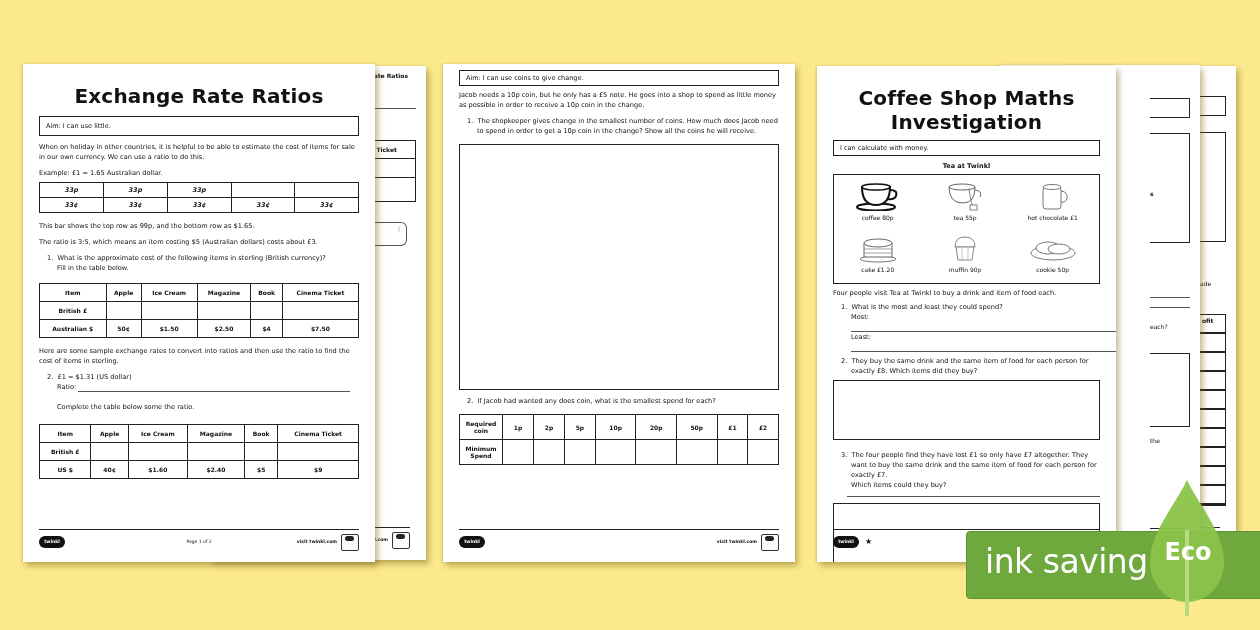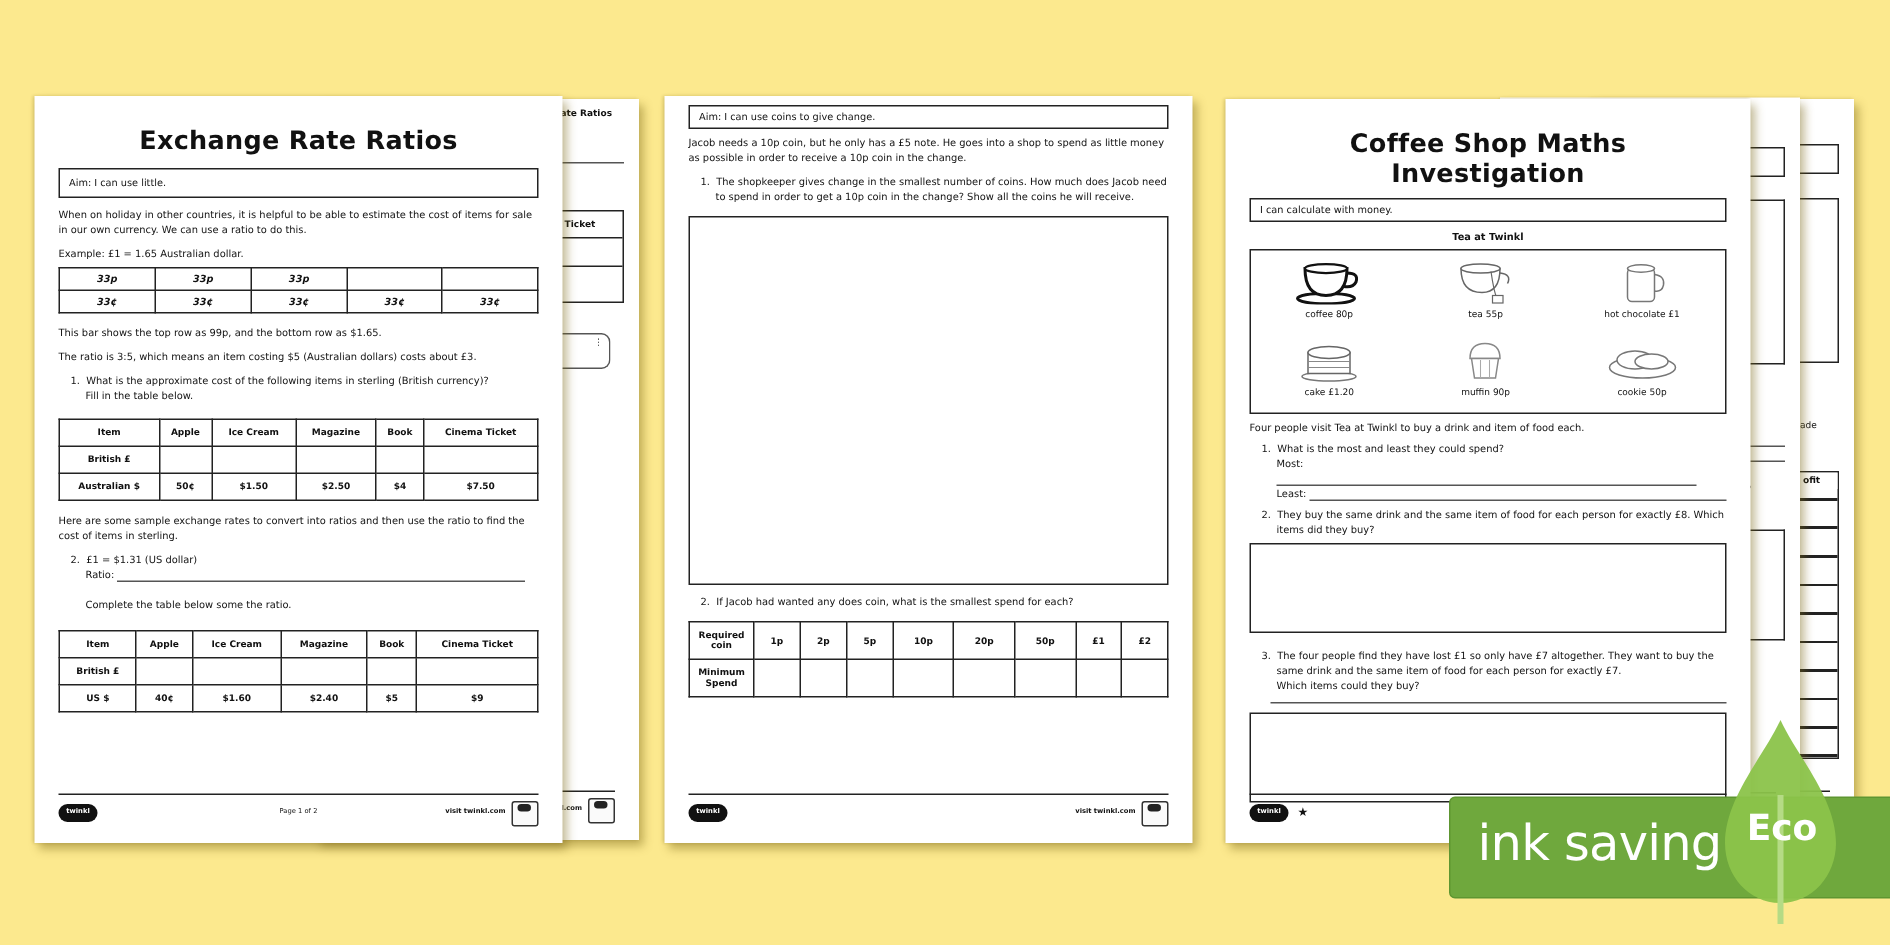--- a/index.html
+++ b/index.html
@@ -9,21 +9,21 @@
     font-family:"DejaVu Sans", sans-serif; color:#111;
   }
   .page {
     position:absolute; background:#fff;
     box-shadow: 3px 4px 6px rgba(120,100,20,0.45), -1px 0 2px rgba(120,100,20,0.25);
     overflow:hidden;
   }
   .page .inner { position:absolute; left:16px; right:16px; top:0; bottom:0; }
   .title {
     font-family:"DejaVu Sans", sans-serif; font-weight:bold; text-align:center;
-    font-size:17px; margin-top:20px; letter-spacing:0.2px;
+    font-size:20px; margin-top:20px; letter-spacing:0.2px;
   }
   .aim {
     border:1.5px solid #222; font-size:6.5px; padding:5px 6px; margin-top:8px;
   }
   .aim.center { padding:3px 6px; }
   p.txt { font-size:6.6px; line-height:10px; margin:6px 0 0 0; }
   .q { font-size:6.6px; line-height:10px; margin:6px 0 0 0; padding-left:18px; text-indent:-10px; }
   .q .sub { display:block; text-indent:0; }
   table.ws { border-collapse:collapse; width:100%; margin-top:8px; }
   table.ws td { border:1.5px solid #222; font-size:6px; font-weight:bold; text-align:center; height:17px; padding:0 2px; }
@@ -250,21 +250,21 @@
   <div style="position:absolute; left:150px; right:10px; top:68px; height:108px; border:1.5px solid #222; border-left:none;"></div>
   <div style="position:absolute; left:150px; top:125px; font-size:6px; font-weight:bold;">s</div>
   <div style="position:absolute; left:150px; right:10px; top:232px; border-bottom:1px solid #555;"></div>
   <div style="position:absolute; left:150px; right:10px; top:242px; border-bottom:1px solid #555;"></div>
   <div style="position:absolute; left:150px; top:258px; font-size:6px;">each?</div>
   <div style="position:absolute; left:150px; right:10px; top:288px; height:72px; border:1.5px solid #222; border-left:none;"></div>
   <div style="position:absolute; left:150px; top:372px; font-size:6px;">the</div>
   <div class="footer" style="left:150px;"></div>
 </div>
 
-<div class="page" style="left:817px; top:66px; width:350px; height:496px;">
+<div class="page" style="left:817px; top:66px; width:299px; height:496px;">
   <div class="inner">
     <div class="title">Coffee Shop Maths Investigation</div>
     <div class="aim center" style="margin-top:6px;">I can calculate with money.</div>
     <div style="text-align:center; font-size:6.5px; font-weight:bold; margin-top:6px;">Tea at Twinkl</div>
     <div class="icons-grid">
       <div class="menu-item" style="left:0; top:6px;">
         <div class="pic">
             <svg width="44" height="30" viewBox="0 0 44 30">
               <ellipse cx="20" cy="26" rx="19" ry="3.5" fill="none" stroke="#111" stroke-width="2"></ellipse>
               <path d="M6 6 Q6 24 20 24 Q34 24 34 6 Z" fill="#fff" stroke="#111" stroke-width="2"></path>

